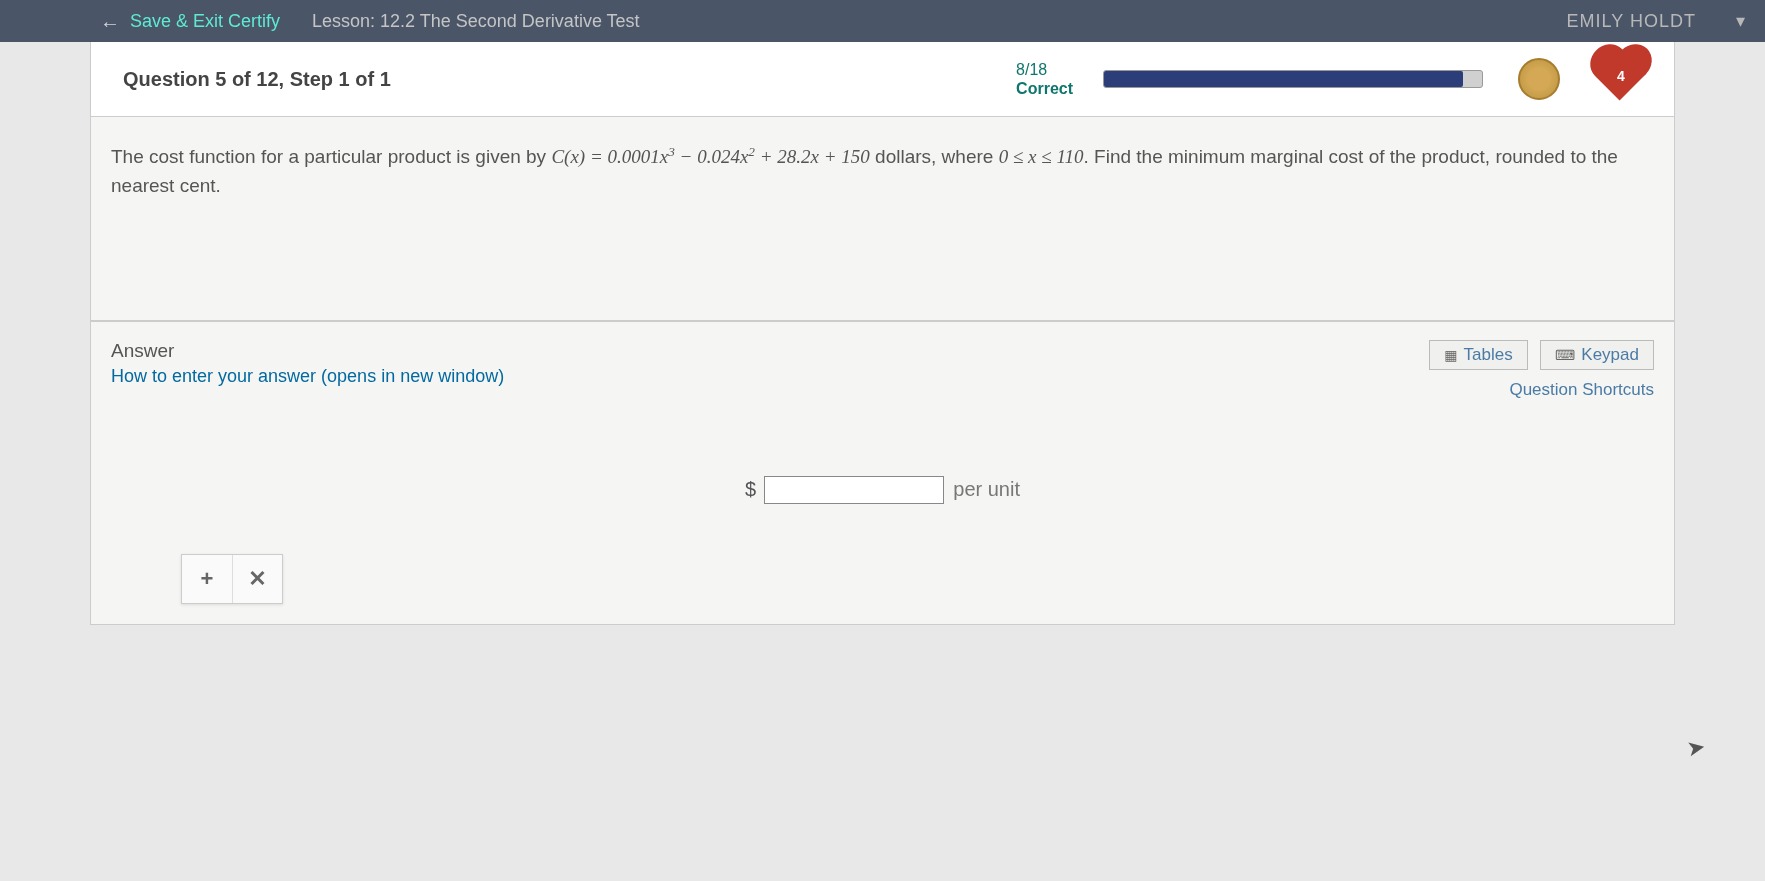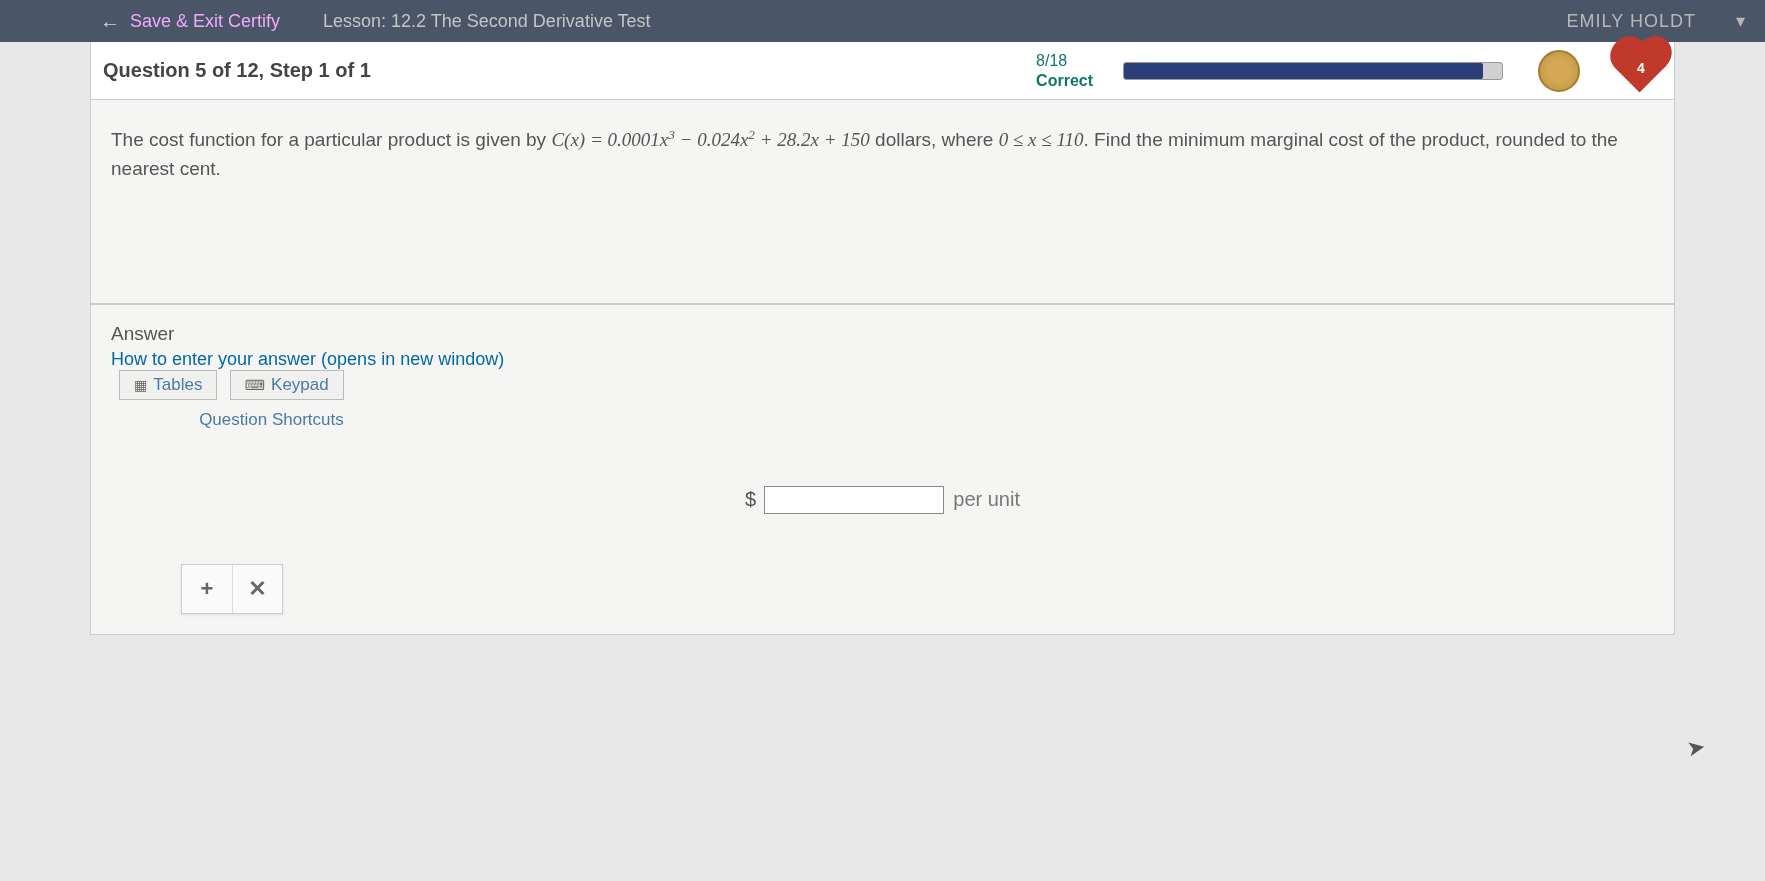--- a/index.html
+++ b/index.html
@@ -17,22 +17,22 @@
       display: flex;
       align-items: center;
       padding: 0 20px 0 100px;
       font-size: 18px;
     }
     .top-bar .back-arrow {
       margin-right: 10px;
       font-size: 20px;
     }
     .top-bar .save-exit {
-      color: #f0abfc;
-      margin-right: 43px;
+      color: #5eead4;
+      margin-right: 32px;
     }
     .top-bar .lesson {
       color: #c5c5c5;
       flex: 1;
     }
     .top-bar .username {
       color: #b8b8b8;
       margin-right: 40px;
       letter-spacing: 1px;
       text-align: right;
@@ -40,24 +40,24 @@
     .top-bar .dropdown-caret {
       color: #b8b8b8;
     }
     .content-wrap {
       padding: 0 90px;
     }
     .question-bar {
       background: #fff;
       border: 1px solid #ccc;
       border-top: none;
-      height: 58px;
-      display: flex;
-      align-items: center;
-      padding: 0 12px;
+      height: 75px;
+      display: flex;
+      align-items: center;
+      padding: 0 32px;
     }
     .question-title {
       font-weight: bold;
       font-size: 20px;
       color: #444;
       flex: 1;
     }
     .score-block {
       text-align: left;
       font-size: 16px;
@@ -140,23 +140,22 @@
     .question-body sup { font-size: 0.7em; }
     .answer-panel {
       background: #f5f5f3;
       border: 1px solid #ccc;
       border-top: 1px solid #ccc;
       padding: 18px 20px 120px 20px;
       position: relative;
     }
     .answer-header-row {
       display: flex;
-      justify-content: flex-start;
+      justify-content: space-between;
       align-items: flex-start;
-      flex-direction: column;
     }
     .answer-left .answer-label {
       font-size: 19px;
       color: #555;
       font-weight: normal;
     }
     .answer-left .how-to {
       font-size: 18px;
       color: #0369a1;
       margin-top: 4px;
@@ -182,21 +181,21 @@
       color: #666;
     }
     .kb-shortcuts {
       color: #4a7ba6;
       font-size: 17px;
       margin-top: 10px;
       cursor: pointer;
     }
     .answer-input-row {
       text-align: center;
-      margin-top: 56px;
+      margin-top: 76px;
       font-size: 20px;
       color: #555;
     }
     .answer-input-row .dollar {
       margin-right: 2px;
     }
     .answer-input-row input {
       width: 180px;
       height: 28px;
       border: 1px solid #888;

